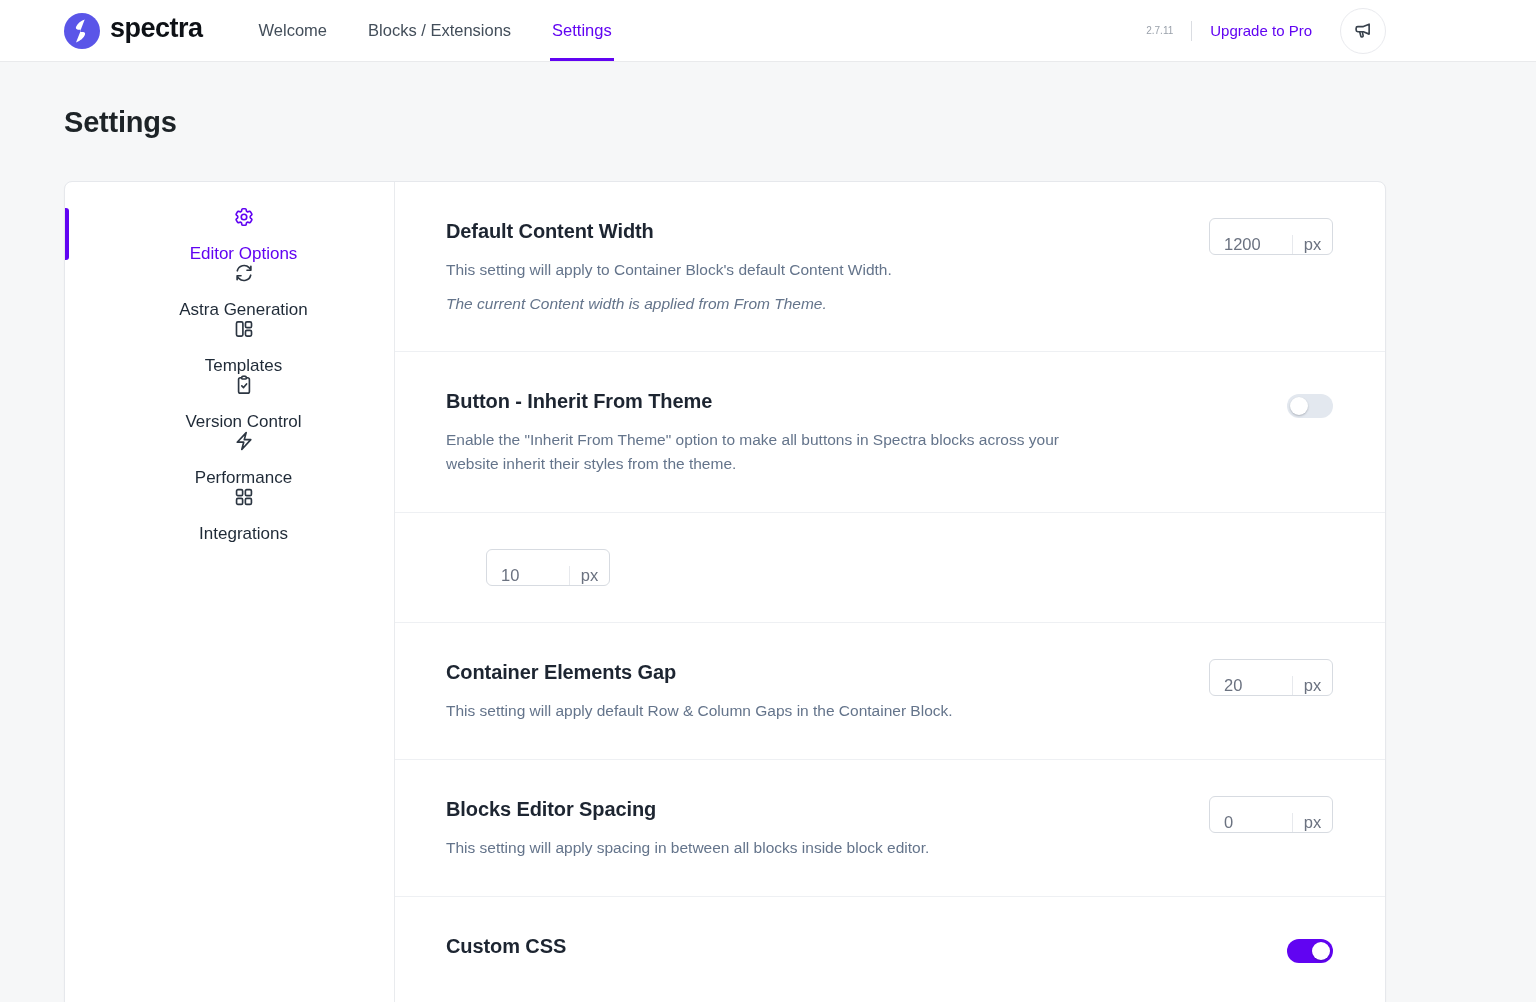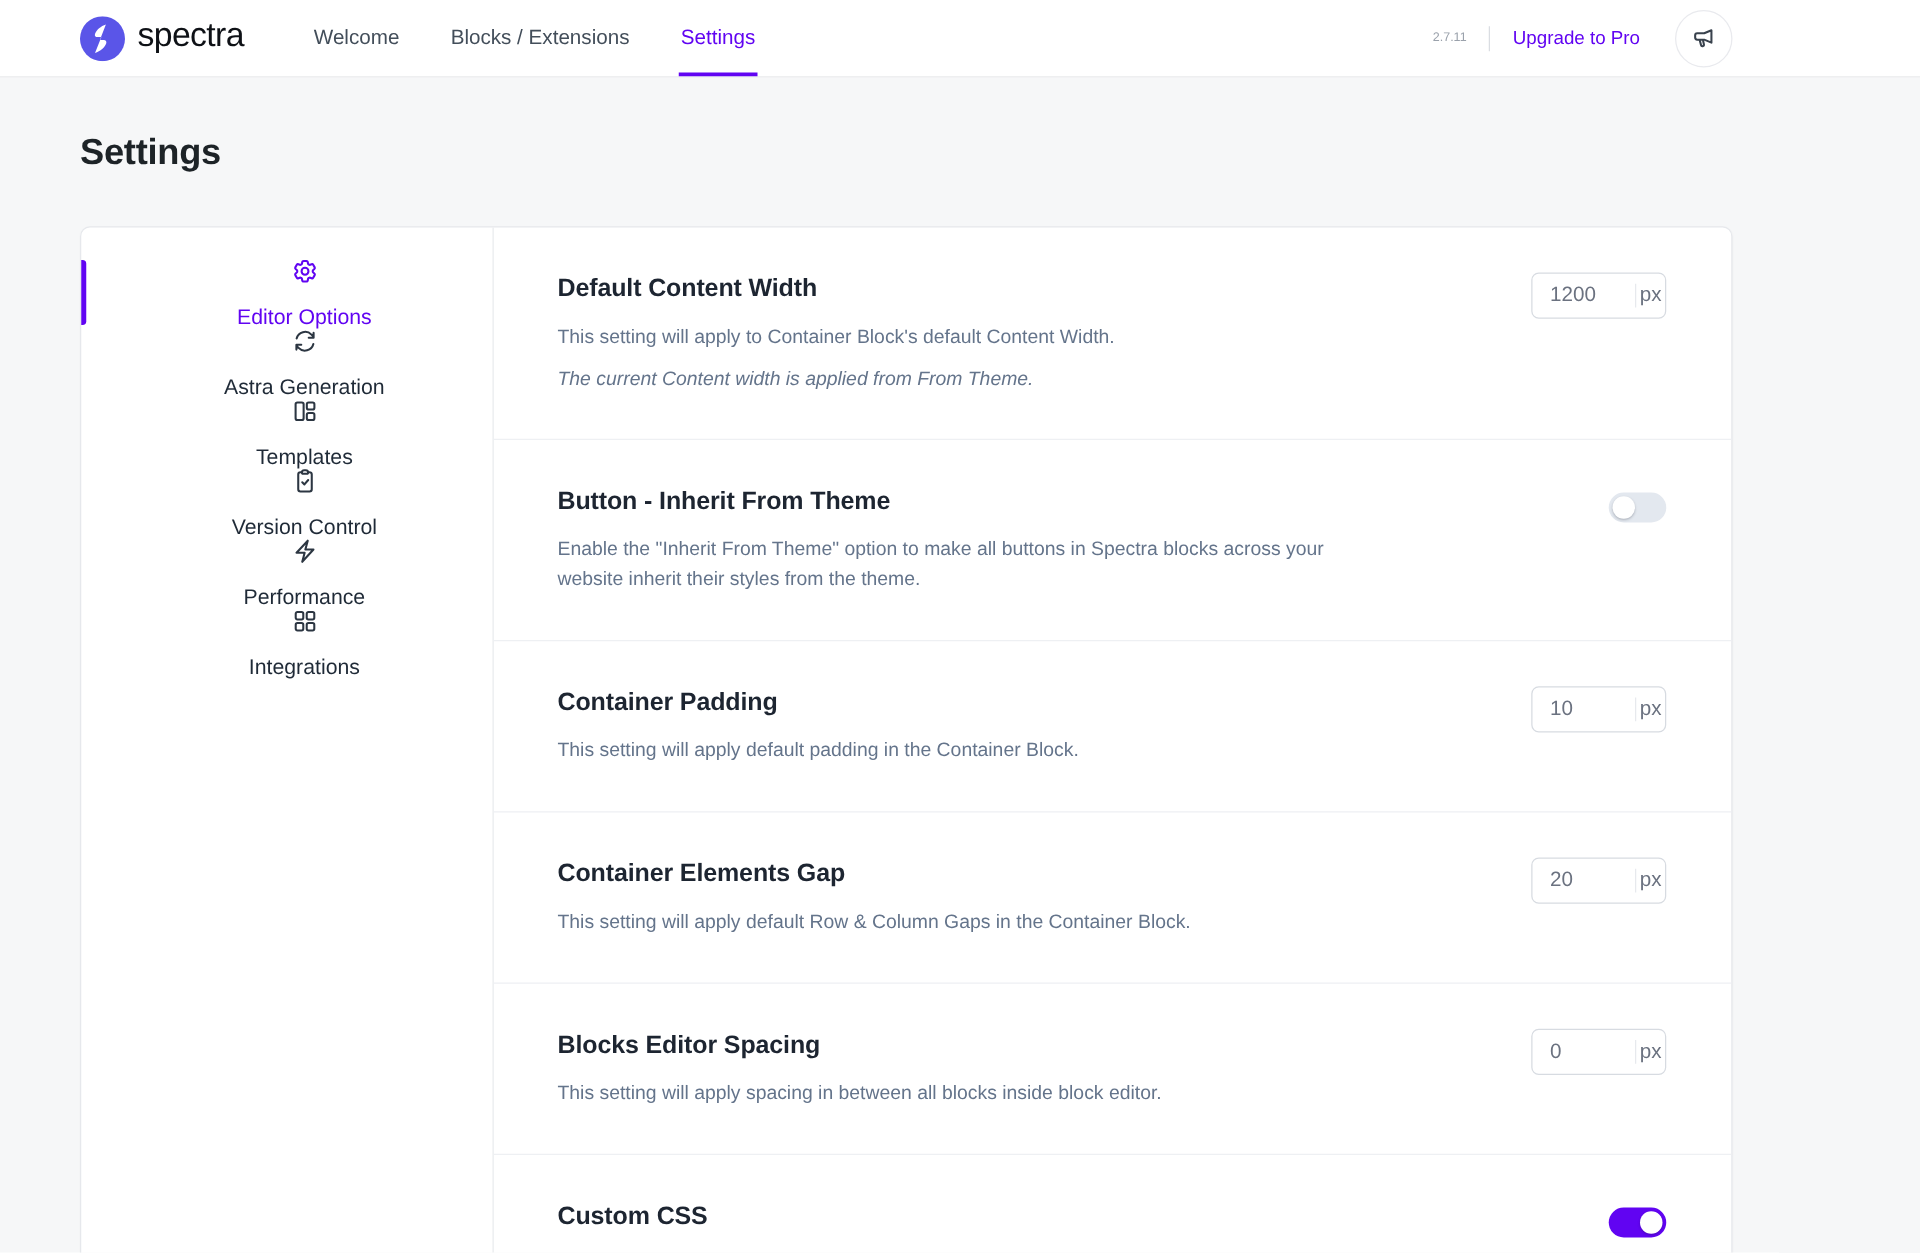--- a/index.html
+++ b/index.html
@@ -22,21 +22,21 @@
   }
   
   .topbar{
     height:62px;background:#ffffff;border-bottom:1px solid #e9eaec;
     display:flex;align-items:stretch;justify-content:space-between;
     padding:0 150px 0 64px;
   }
   .topbar-left{display:flex;align-items:stretch;}
   .brand{display:flex;align-items:center;gap:10px;margin-right:54px;}
   .brand-logo{width:36px;height:36px;display:block;}
-  .brand-name{font-size:27px;font-weight:400;color:#0e1116;letter-spacing:-0.5px;line-height:1;padding-bottom:4px;}
+  .brand-name{font-size:27px;font-weight:700;color:#0e1116;letter-spacing:-0.5px;line-height:1;padding-bottom:4px;}
   .nav{display:flex;align-items:stretch;gap:37px;}
   .nav-link{
     display:flex;align-items:center;font-size:16.5px;color:var(--nav-ink);
     text-decoration:none;border-bottom:3px solid transparent;padding:3px 2px 0 2px;cursor:pointer;
   }
   .nav-link.active{color:var(--accent);border-bottom-color:var(--accent);font-weight:500;}
   .topbar-right{display:flex;align-items:center;}
   .version{font-size:10px;color:#9aa1ab;}
   .vdivider{width:1px;height:20px;background:#dadde2;margin:0 18px;}
   .upgrade{font-size:15px;color:var(--accent);font-weight:500;text-decoration:none;cursor:pointer;}
@@ -76,21 +76,21 @@
     padding:38px 52px 36px 51px;border-bottom:1px solid var(--row-border);
   }
   .row:last-child{border-bottom:none;}
   .row-text{max-width:660px;}
   .row-title{margin:0;font-size:20px;font-weight:700;color:#1d2531;letter-spacing:-0.1px;}
   .row-desc{margin:15px 0 0;font-size:15.5px;line-height:1.55;color:var(--muted);}
   .row-note{margin:10px 0 0;font-size:15.5px;line-height:1.5;color:var(--muted);font-style:italic;}
   .row-control{flex:none;margin-left:40px;margin-top:-2px;}
   
   .px-input{
-    display:inline-flex;align-items:center;width:108px;height:37px;background:#fff;
+    display:inline-flex;align-items:flex-end;width:124px;height:37px;background:#fff;
     border:1px solid #d7dbe1;border-radius:6px;overflow:hidden;
   }
   .px-input input{
     width:82px;border:none;outline:none;padding:0 6px 0 14px;font-size:16.5px;color:#6b7280;
     font-family:inherit;background:transparent;
   }
   .px-unit{
     flex:1;display:flex;align-items:center;justify-content:center;
     border-left:1px solid #e7e9ed;font-size:16.5px;color:#6b7280;
   }
@@ -229,24 +229,20 @@
       <h3 class="row-title">Button - Inherit From Theme</h3>
     <p class="row-desc">Enable the "Inherit From Theme" option to make all buttons in Spectra blocks across your website inherit their styles from the theme.</p>
         </div>
     <div class="row-control">
           <button class="toggle" aria-checked="false">
             <span class="knob"></span>
           </button>
         </div>
   </article>
       <article class="row">
-    <div class="row-text">
-      <h3 class="row-title">Container Padding</h3>
-    <p class="row-desc">This setting will apply default padding in the Container Block.</p>
-        </div>
     <div class="row-control"><span class="px-input">
     <input type="text" value="10" style="">
     <span class="px-unit">px</span>
   </span></div>
   </article>
       <article class="row">
     <div class="row-text">
       <h3 class="row-title">Container Elements Gap</h3>
     <p class="row-desc">This setting will apply default Row &amp; Column Gaps in the Container Block.</p>
         </div>

